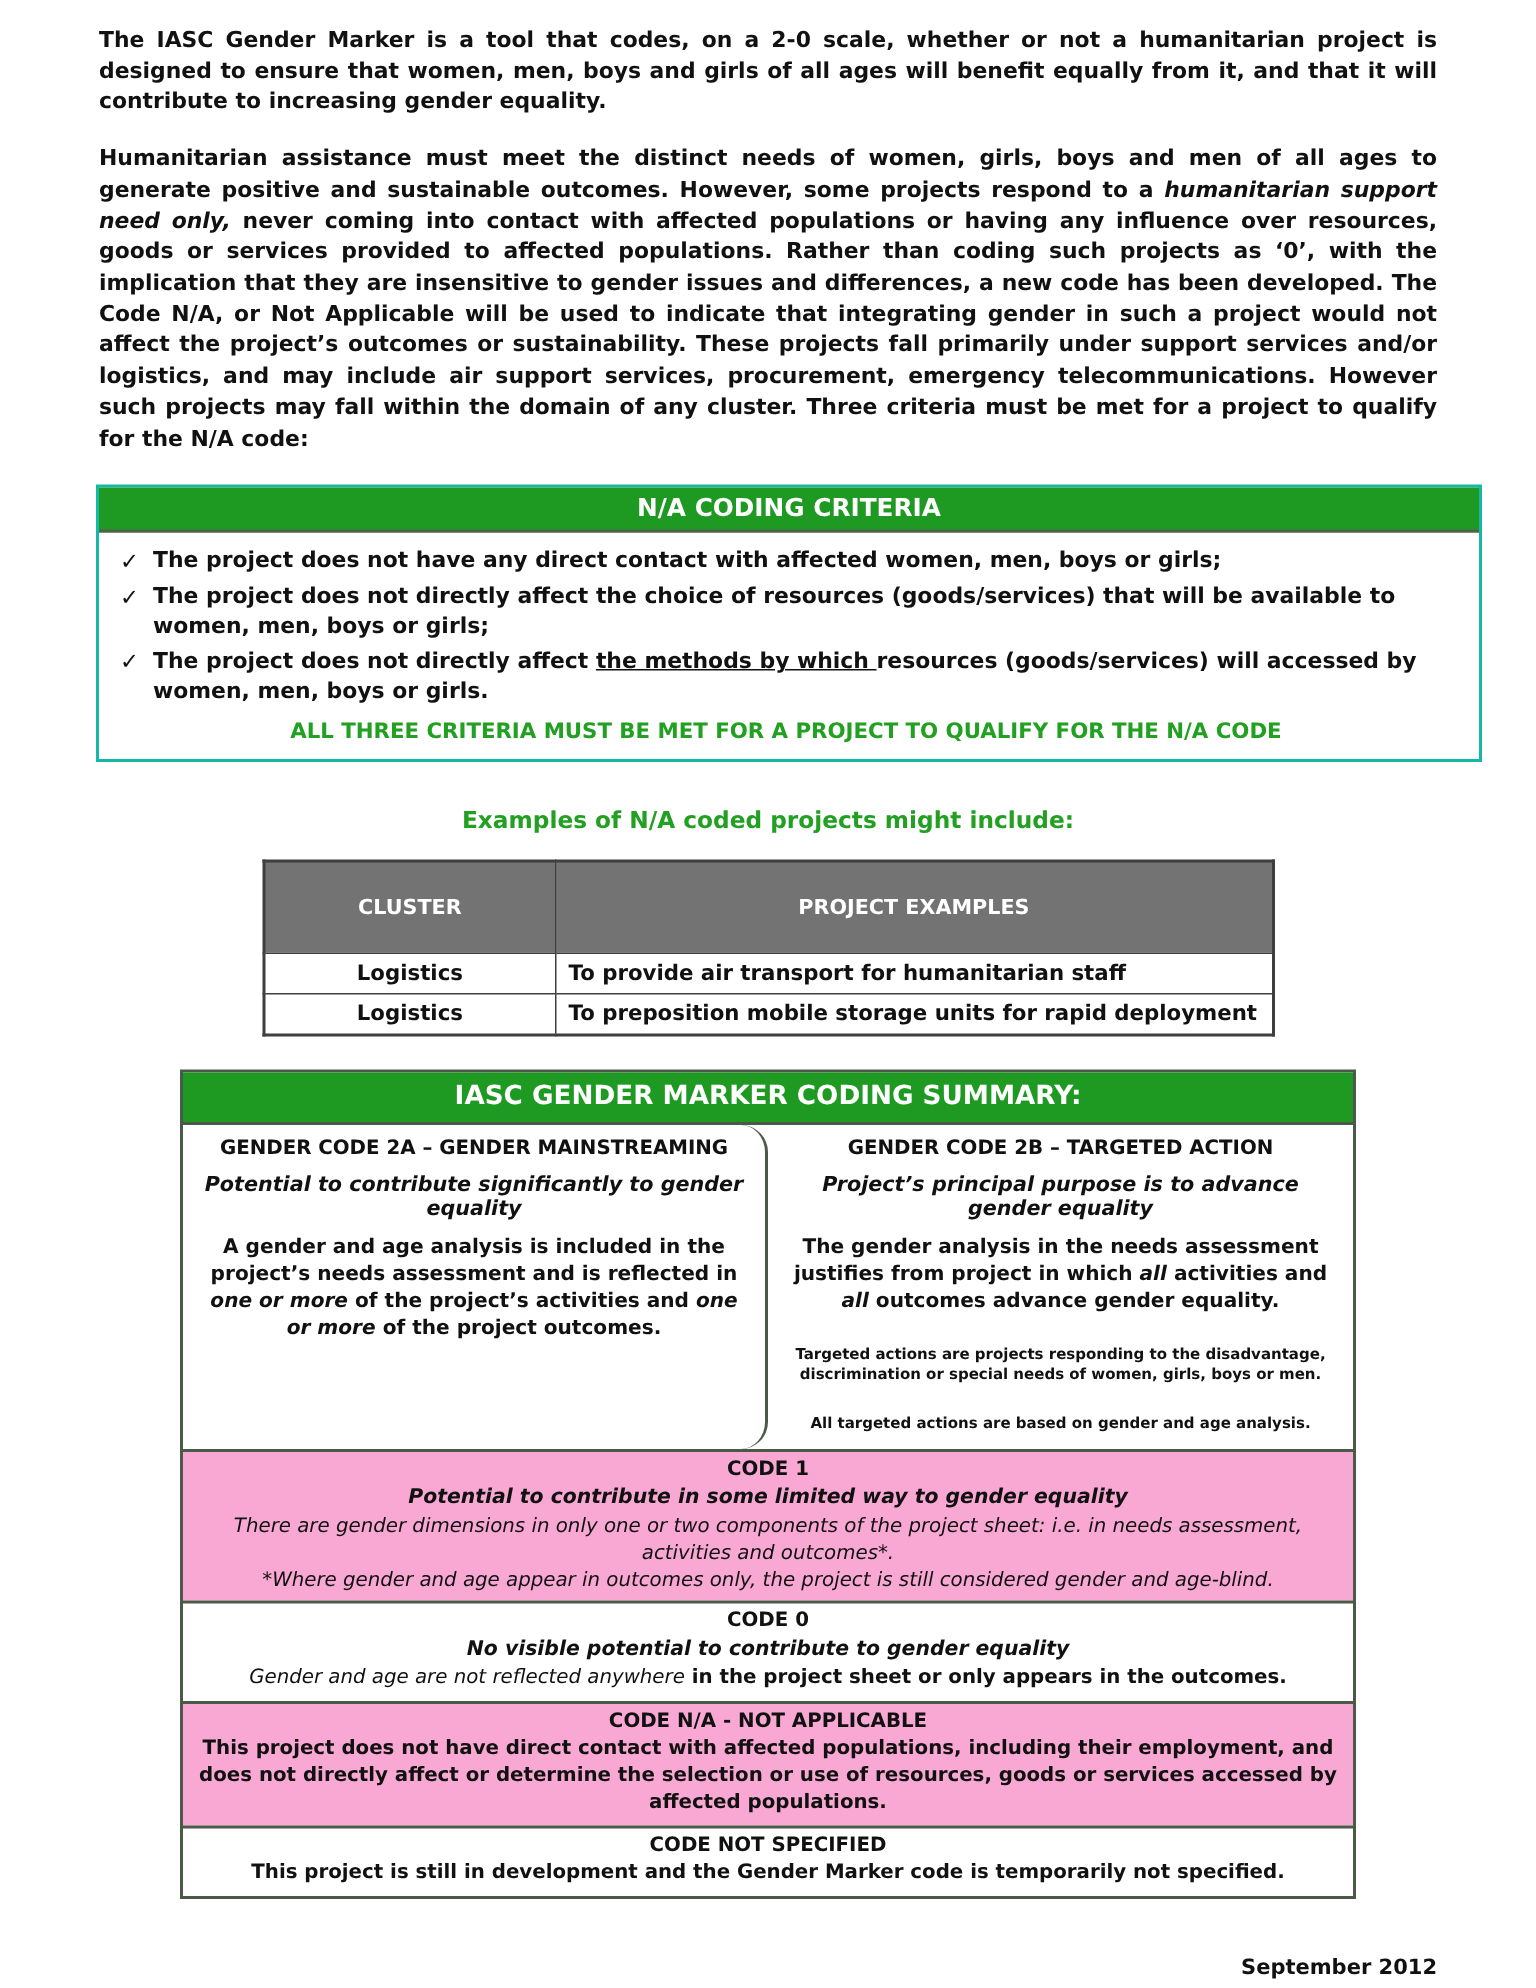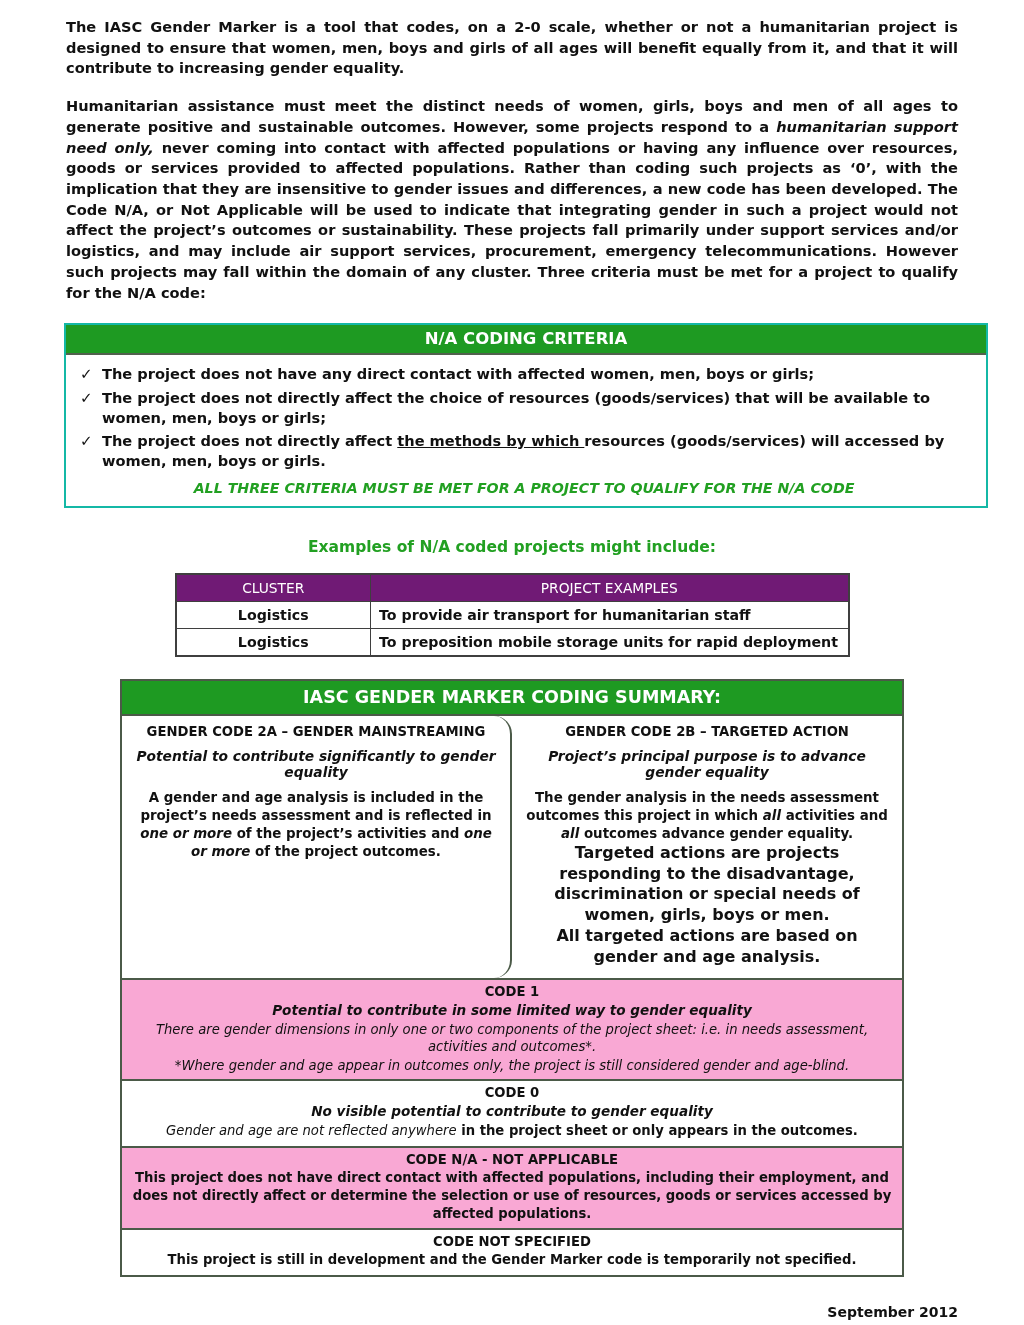--- a/index.html
+++ b/index.html
@@ -57,43 +57,42 @@
     text-align: left;
     padding-left: 4px;
   }
   .crit-text { flex: 1; }
   .criteria-footer {
     text-align: center;
     color: #22a022;
     font-weight: bold;
     font-size: 14.2px;
     margin: 8px 0 4px 0;
-    font-style: italic;
   }
 
   
   .examples-heading {
     margin-top: 30px;
     text-align: center;
     color: #22a022;
     font-weight: bold;
     font-size: 15.5px;
   }
   table.examples {
     width: 675px;
     margin: 17px auto 0 auto;
     border-collapse: collapse;
     border: 2px solid #3f3f3f;
   }
   table.examples th {
-    background: #701a75;
+    background: #737373;
     color: #ffffff;
     font-size: 13.8px;
-    font-weight: normal;
-    padding: 5px 6px;
+    font-weight: bold;
+    padding: 22px 6px;
     border: 1.5px solid #3f3f3f;
   }
   table.examples td {
     font-size: 14.2px;
     font-weight: bold;
     padding: 5px 8px;
     border: 1.5px solid #3f3f3f;
     vertical-align: top;
   }
   table.examples td.cluster { width: 195px; text-align: center; }
@@ -116,21 +115,21 @@
   .two-cols { display: flex; }
   .col {
     width: 50%;
     padding: 8px 12px 10px 12px;
     text-align: center;
   }
   .col.left { border-right: 2px solid #4b5a48; border-radius: 18px; }
   .code-head { font-size: 13.2px; font-weight: bold; }
   .code-sub  { font-size: 13.8px; font-weight: bold; font-style: italic; margin-top: 9px; }
   .col-body  { font-size: 13.4px; font-weight: bold; margin-top: 9px; line-height: 1.35; }
-  .col-body-small { font-size: 16px; font-weight: bold; line-height: 1.3; }
+  .col-body-small { font-size: 10px; font-weight: bold; line-height: 1.3; margin-top: 20px; }
 
   .code-row {
     border-top: 2px solid #4b5a48;
     text-align: center;
     padding: 4px 10px 6px 10px;
   }
   .code-row.pale { background: #f9a8d4; }
   .cr-title { font-size: 13.2px; font-weight: bold; }
   .cr-sub   { font-size: 13.6px; font-weight: bold; font-style: italic; margin-top: 3px; }
   .cr-body  { font-size: 13.2px; font-style: italic; margin-top: 3px; line-height: 1.35; }
@@ -201,21 +200,21 @@
 
     <div class="two-cols">
       <div class="col left">
         <div class="code-head">GENDER CODE 2A – GENDER MAINSTREAMING</div>
         <div class="code-sub">Potential to contribute significantly to gender equality</div>
         <div class="col-body"><span>A gender and age analysis is included in the project’s needs assessment and is reflected in </span><i>one or more</i><span> of the project’s activities and </span><i>one or more</i><span> of the project outcomes.</span></div>
       </div>
       <div class="col">
         <div class="code-head">GENDER CODE 2B – TARGETED ACTION</div>
         <div class="code-sub">Project’s principal purpose is to advance gender equality</div>
-        <div class="col-body"><span>The gender analysis in the needs assessment outcomes this project in which </span><i>all</i><span> activities and </span><i>all</i><span> outcomes advance gender equality.</span></div>
+        <div class="col-body"><span>The gender analysis in the needs assessment justifies from project in which </span><i>all</i><span> activities and </span><i>all</i><span> outcomes advance gender equality.</span></div>
         <div class="col-body-small">Targeted actions are projects responding to the disadvantage, discrimination or special needs of women, girls, boys or men.</div>
         <div class="col-body-small">All targeted actions are based on gender and age analysis.</div>
       </div>
     </div>
 
     <div class="code-row pale">
       <div class="cr-title">CODE 1</div>
       <div class="cr-sub">Potential to contribute in some limited way to gender equality</div>
       <div class="cr-body">There are gender dimensions in only one or two components of the project sheet: i.e. in needs assessment, activities and outcomes*.</div>
       <div class="cr-note">*Where gender and age appear in outcomes only, the project is still considered gender and age-blind.</div>

